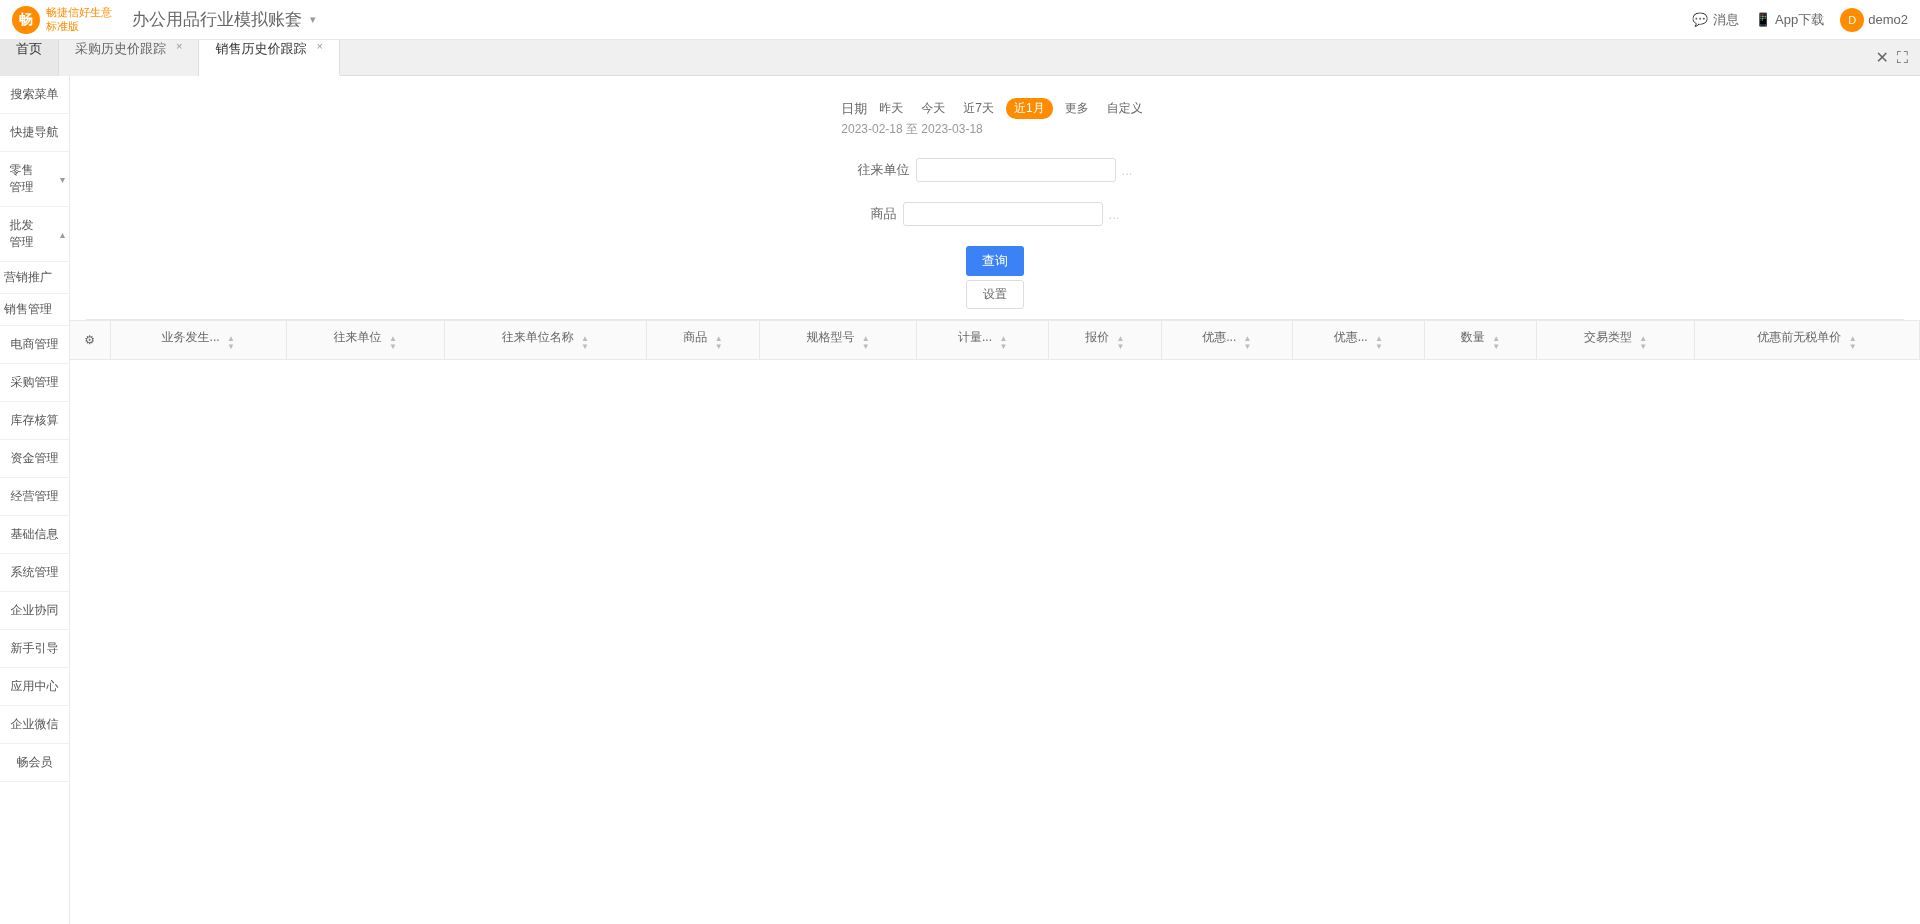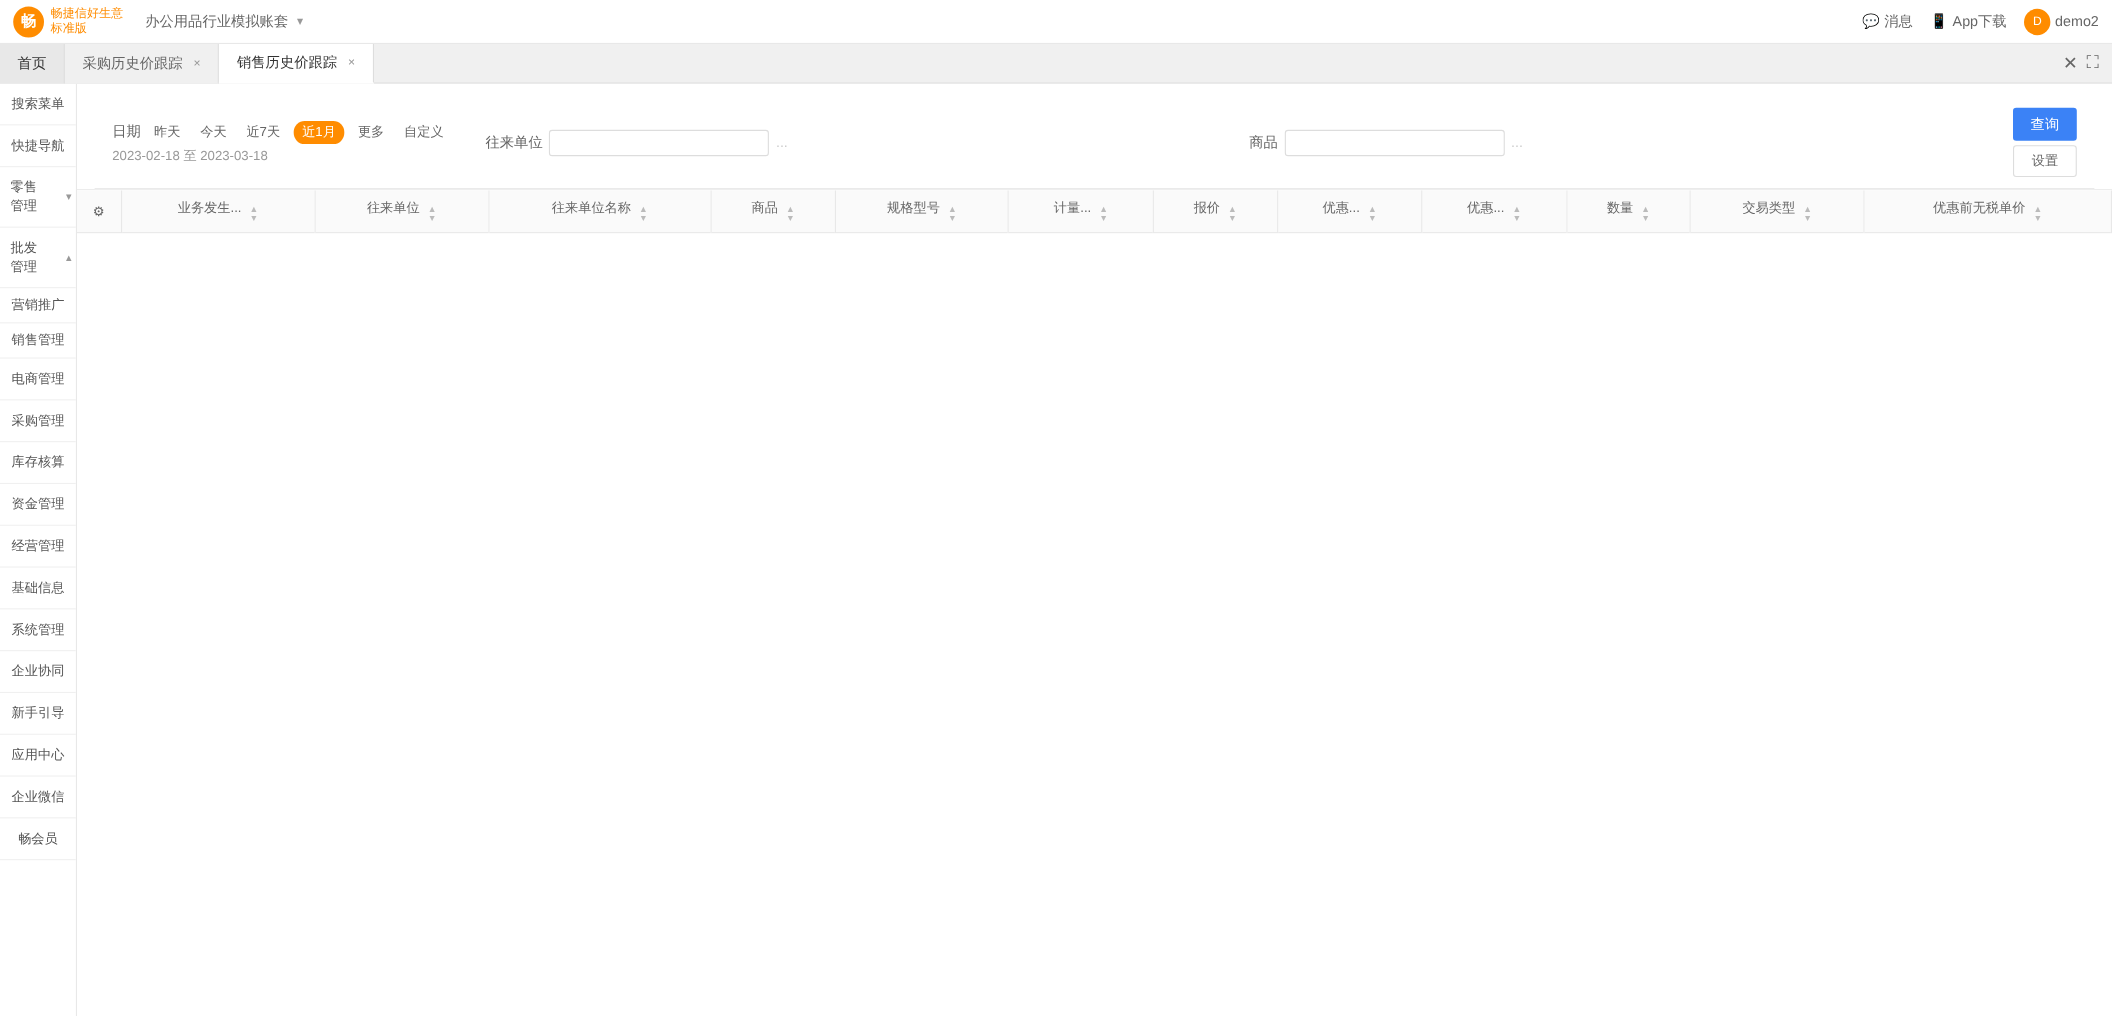--- a/index.html
+++ b/index.html
@@ -13,41 +13,40 @@
       display: flex;
       align-items: center;
       padding: 0 12px;
       justify-content: space-between;
       flex-shrink: 0;
     }
     .topbar-left { display: flex; align-items: center; gap: 8px; }
     .logo-area { display: flex; align-items: center; gap: 6px; }
     .logo-icon { width: 28px; height: 28px; background: #ff8c00; border-radius: 50%; display: flex; align-items: center; justify-content: center; color: white; font-size: 14px; font-weight: bold; }
     .logo-text { font-size: 11px; color: #ff8c00; line-height: 1.2; }
-    .topbar-title { color: #666; font-size: 13px; margin-left: 12px; }
+    .topbar-title { color: #666; font-size: 17px; margin-left: 12px; }
     .topbar-dropdown { color: #999; font-size: 11px; cursor: pointer; }
     .topbar-right { display: flex; align-items: center; gap: 16px; color: #666; font-size: 13px; }
     .topbar-right-item { display: flex; align-items: center; gap: 4px; cursor: pointer; }
     .avatar { width: 24px; height: 24px; background: #ff8c00; border-radius: 50%; display: flex; align-items: center; justify-content: center; color: white; font-size: 11px; }
 
     
     .tabbar {
       height: 36px;
       background: #f0f0f0;
       display: flex;
       align-items: center;
       padding: 0 0;
       flex-shrink: 0;
       border-bottom: 1px solid #ddd;
     }
     .tab {
       height: 36px;
       padding: 0 16px;
       display: flex;
-      align-items: center;
       gap: 6px;
       cursor: pointer;
       font-size: 13px;
       color: #666;
       border-right: 1px solid #ddd;
       background: #f0f0f0;
       white-space: nowrap;
     }
     .tab.home { background: #e8e8e8; color: #333; }
     .tab.active { background: #fff; color: #333; border-bottom: 2px solid #fff; }
@@ -113,24 +112,25 @@
     .page-action { display: flex; align-items: center; gap: 4px; cursor: pointer; }
     .only-last-check { display: flex; align-items: center; gap: 4px; }
     .checkbox-checked { width: 14px; height: 14px; background: #00bfb0; border-radius: 2px; display: flex; align-items: center; justify-content: center; color: white; font-size: 10px; }
 
     
     .filter-bar {
       background: #fff;
       padding: 10px 16px;
       display: flex;
       align-items: center;
-      gap: 32px;
+      gap: 20px;
       border-bottom: 1px solid #e8e8e8;
       flex-wrap: wrap;
       flex-shrink: 0;
+      flex-direction: column;
     }
     .filter-label { color: #666; font-size: 13px; }
     .date-filter { display: flex; flex-direction: column; gap: 2px; }
     .date-options { display: flex; align-items: center; gap: 6px; }
     .date-option { font-size: 12px; color: #666; cursor: pointer; padding: 2px 6px; border-radius: 3px; }
     .date-option.active { background: #ff8c00; color: white; border-radius: 10px; padding: 2px 8px; }
     .date-range { font-size: 12px; color: #999; }
     .filter-input-group { display: flex; align-items: center; gap: 6px; flex: 1; }
     .filter-input { border: 1px solid #ddd; border-radius: 3px; padding: 4px 8px; font-size: 12px; color: #333; min-width: 200px; background: #fff; }
     .filter-dots { color: #ccc; font-size: 13px; cursor: pointer; }
@@ -184,21 +184,20 @@
       font-size: 12px;
       color: #555;
       border-bottom: 1px solid #f0f0f0;
       display: flex;
       align-items: center;
       justify-content: center;
       gap: 19px;
     }
     .sidebar-sub-item {
       padding: 7px 4px;
-      text-align: center;
       cursor: pointer;
       font-size: 12px;
       color: #555;
       border-bottom: 1px solid #f0f0f0;
     }
   </style>
 </head>
 <body>
 
 <div class="topbar">

